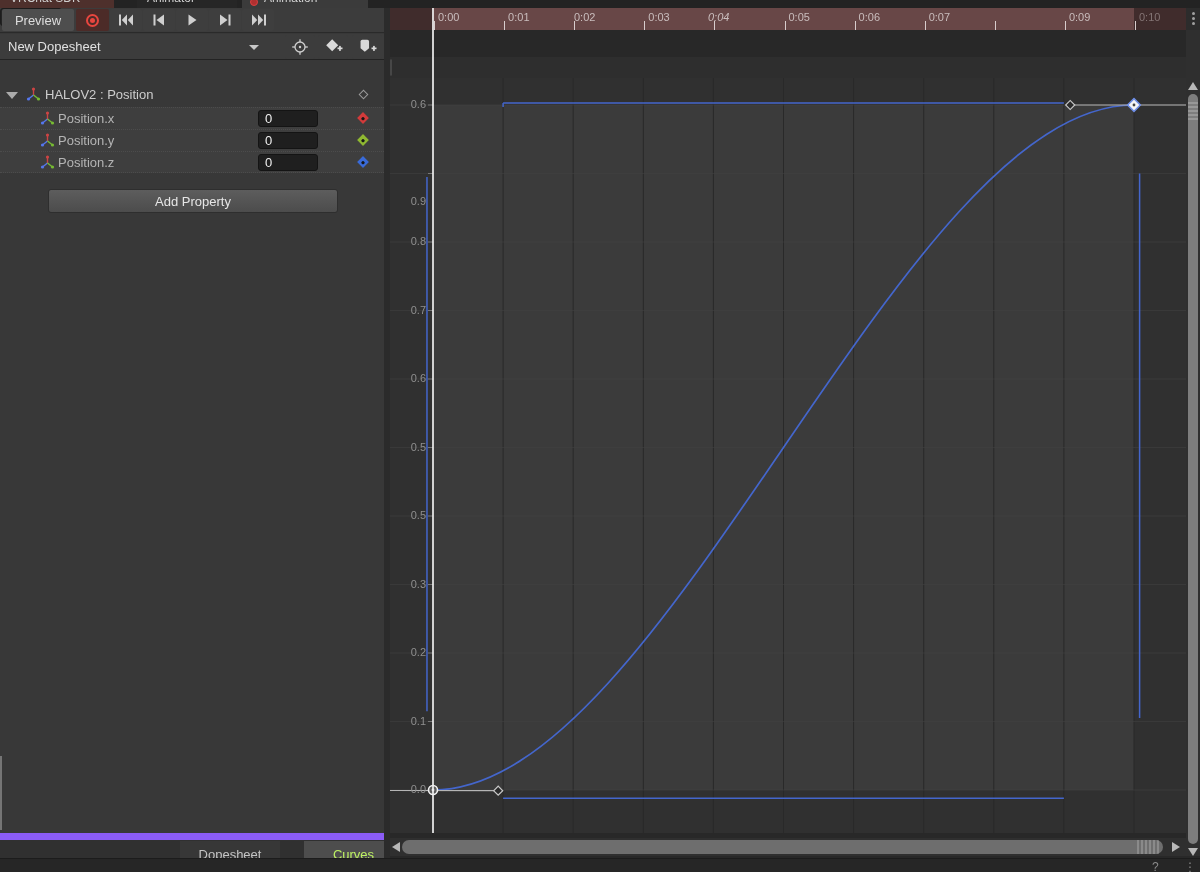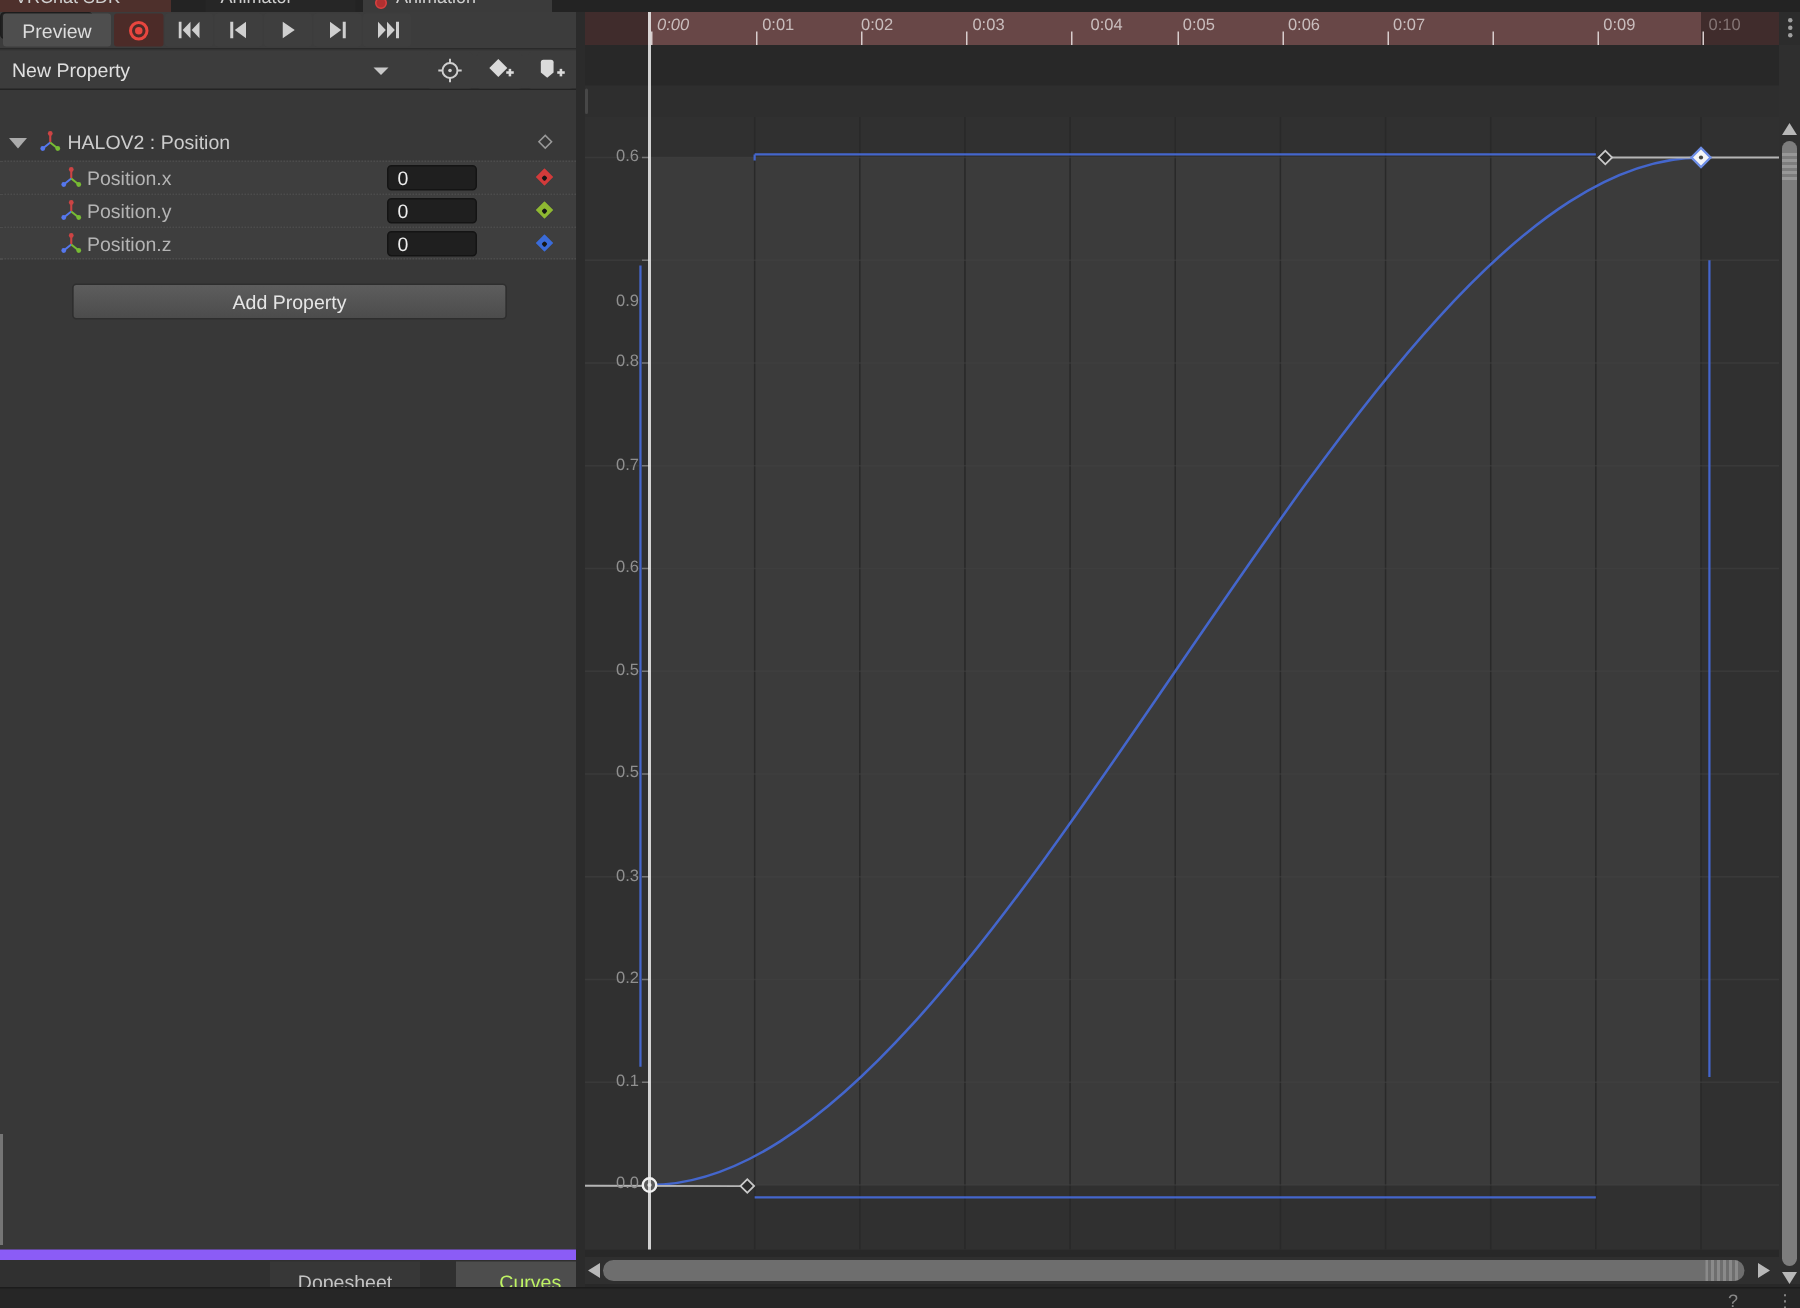--- a/index.html
+++ b/index.html
@@ -178,21 +178,21 @@
           <polygon points="1,0.5 6.2,6 1,11.5" fill="#cfcfcf"></polygon>
           <polygon points="7,0.5 12.2,6 7,11.5" fill="#cfcfcf"></polygon>
           <rect x="13" y="0.5" width="2" height="11" fill="#cfcfcf"></rect>
         </svg>
       </div>
       <div id="frame-field">0</div>
     </div>
 
     <div class="toolbar-row2">
       <div id="clip-dropdown">
-        <span class="clip-label">New Property</span>
+        <span class="clip-label">New Dopesheet</span>
         <i class="caret-down"></i>
       </div>
       <div class="btn icon-btn" style="left:285px">
         <svg width="18" height="18" viewBox="0 0 18 18">
           <circle cx="9" cy="9" r="5" fill="none" stroke="#cfcfcf" stroke-width="1.3"></circle>
           <circle cx="9" cy="9" r="1.2" fill="#cfcfcf"></circle>
           <line x1="9" y1="1.2" x2="9" y2="4" stroke="#cfcfcf" stroke-width="1.3"></line>
           <line x1="9" y1="14" x2="9" y2="16.8" stroke="#cfcfcf" stroke-width="1.3"></line>
           <line x1="1.2" y1="9" x2="4" y2="9" stroke="#cfcfcf" stroke-width="1.3"></line>
           <line x1="14" y1="9" x2="16.8" y2="9" stroke="#cfcfcf" stroke-width="1.3"></line>
@@ -284,29 +284,29 @@
     </div>
   </div>
 
   <div id="gutter" class="abs"></div>
 
   <div id="right-region" class="abs">
 
     <div id="time-ruler">
       <div class="ruler-light" style="left: 42px; width: 702px;"></div>
     <i class="ruler-tick" style="left: 44px;"></i>
-        <span class="ruler-label" style="left: 48px; font-style: italic;">0:00</span>
+        <span class="ruler-label" style="left: 48px;">0:00</span>
         <i class="ruler-tick" style="left: 114.1px;"></i>
         <span class="ruler-label" style="left: 118.1px;">0:01</span>
         <i class="ruler-tick" style="left: 184.2px;"></i>
         <span class="ruler-label" style="left: 184px;">0:02</span>
         <i class="ruler-tick" style="left: 254.3px;"></i>
         <span class="ruler-label" style="left: 258.3px;">0:03</span>
         <i class="ruler-tick" style="left: 324.4px;"></i>
-        <span class="ruler-label" style="left: 337px;">0:04</span>
+        <span class="ruler-label" style="left: 318px; font-style: italic;">0:04</span>
         <i class="ruler-tick" style="left: 394.5px;"></i>
         <span class="ruler-label" style="left: 398.5px;">0:05</span>
         <i class="ruler-tick" style="left: 464.6px;"></i>
         <span class="ruler-label" style="left: 468.6px;">0:06</span>
         <i class="ruler-tick" style="left: 534.7px;"></i>
         <span class="ruler-label" style="left: 538.7px;">0:07</span>
         <i class="ruler-tick" style="left: 604.8px;"></i>
         <span class="ruler-label" style="left: 635px; margin-top: 20px;">0:08</span>
         <i class="ruler-tick" style="left: 674.9px;"></i>
         <span class="ruler-label" style="left: 678.9px;">0:09</span>

